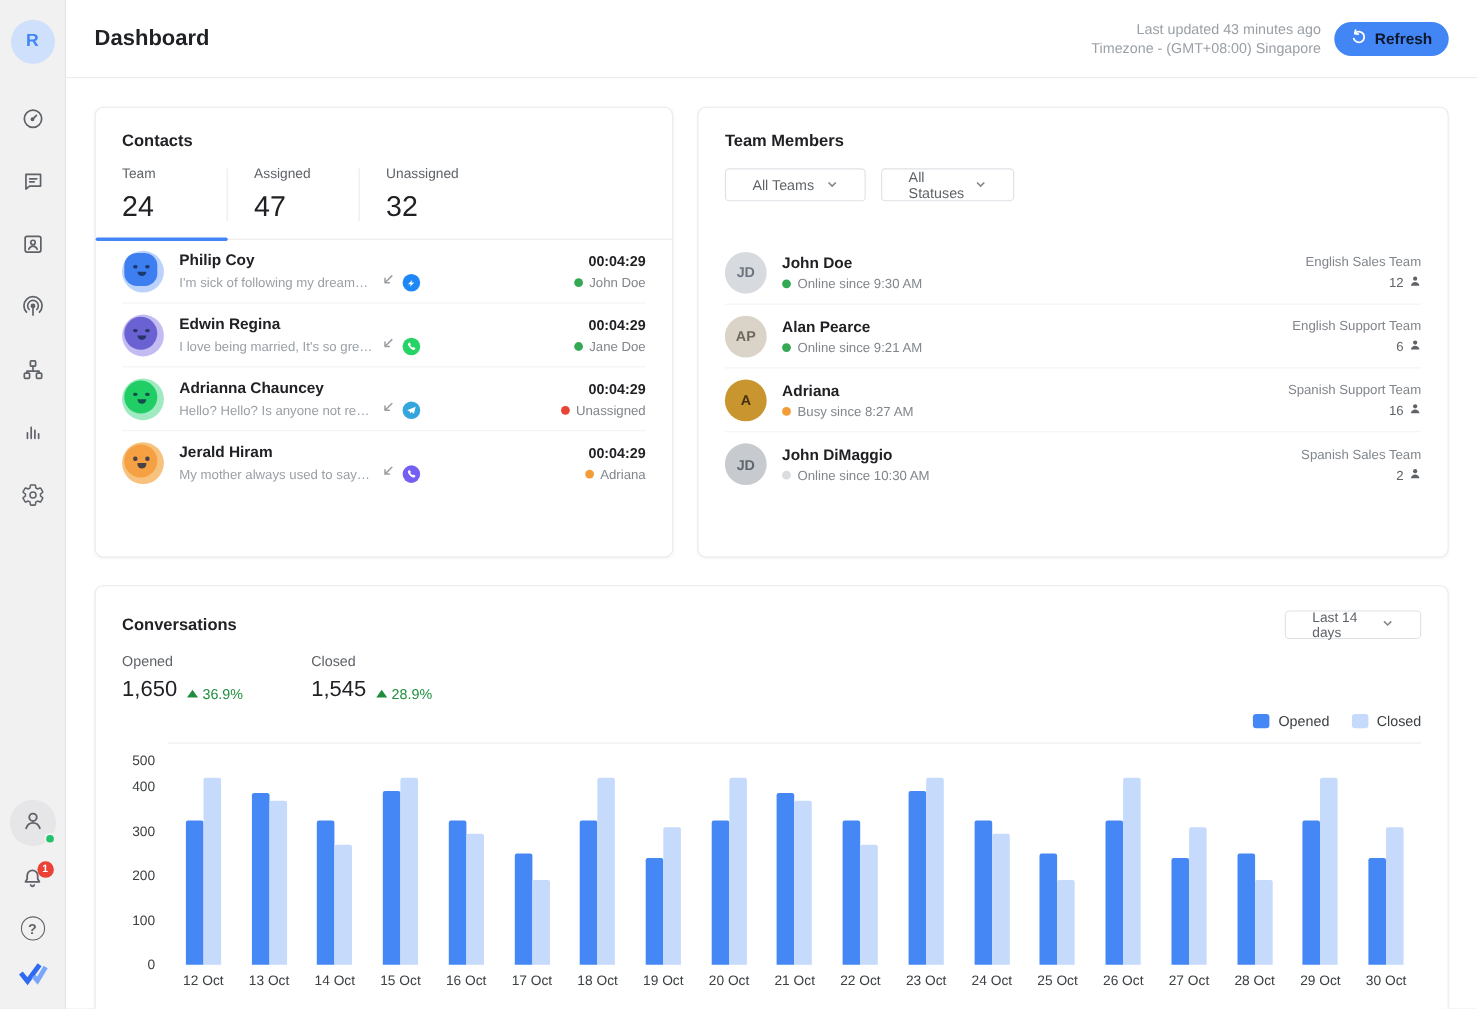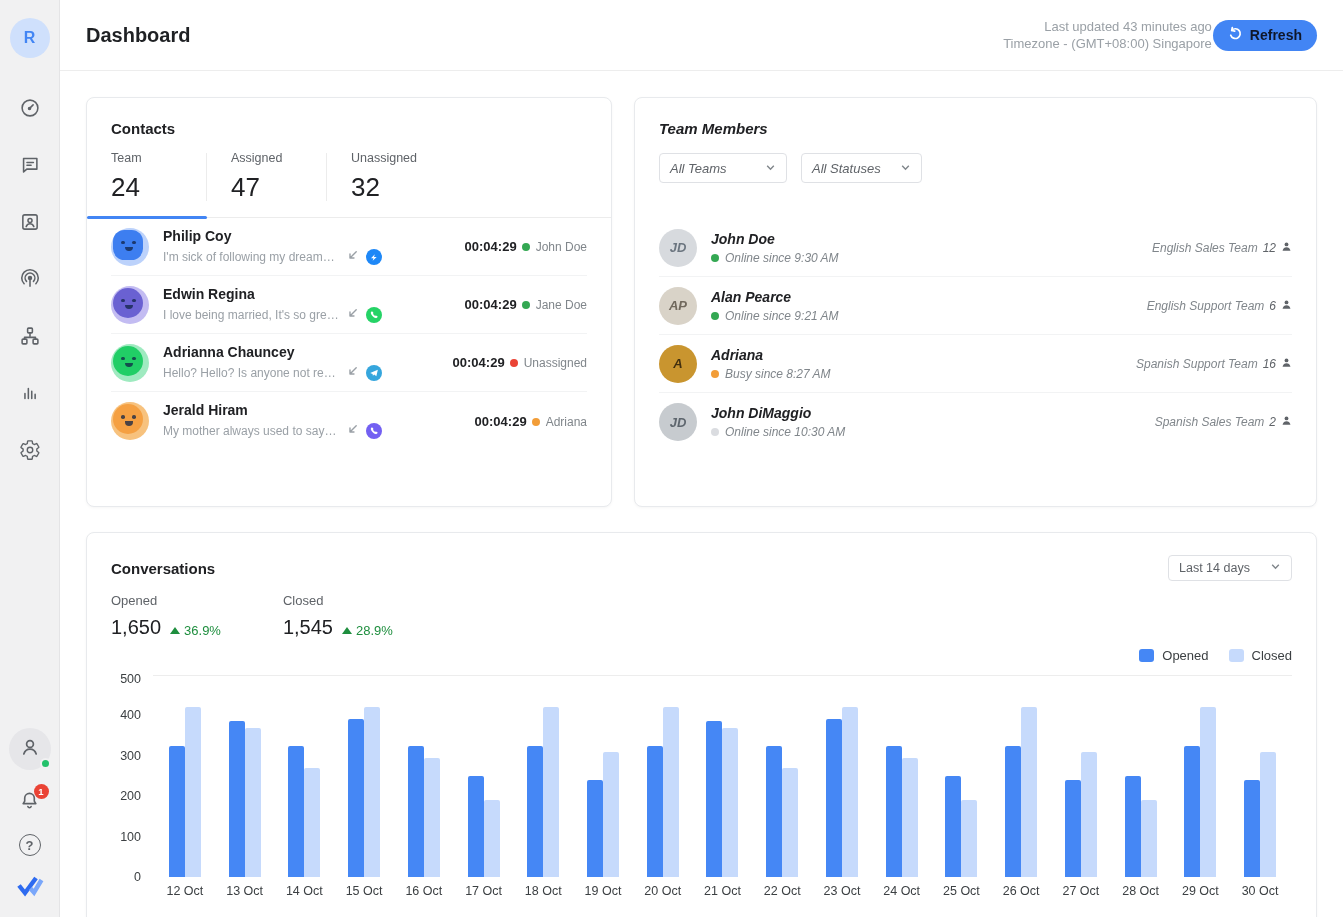--- a/index.html
+++ b/index.html
@@ -25,30 +25,30 @@
   .bell-wrap { position:relative; width:26px; height:26px; display:flex; align-items:center; justify-content:center; }
   .bell-badge { position:absolute; top:-5px; right:-6px; min-width:15px; height:15px; padding:0 3px;
     border-radius:8px; background:#ea4335; color:#fff; font-size:9.5px; font-weight:bold;
     display:flex; align-items:center; justify-content:center; }
   .help-circle { width:22px; height:22px; border-radius:50%; border:1.7px solid #5f6368;
     color:#5f6368; font-size:13px; font-weight:bold; display:flex; align-items:center; justify-content:center; }
   
   .main { position:absolute; left:60px; top:0; right:0; bottom:0; background:#fff; }
   .header { height:71px; display:flex; align-items:center; padding:0 26px; border-bottom:1px solid #ededed; }
   .page-title { font-size:20px; font-weight:bold; color:#1f2124; }
-  .header-right { margin-left:auto; display:flex; align-items:center; gap:1px;justify-content:space-between; }
+  .header-right { margin-left:auto; display:flex; align-items:center; gap:12px;justify-content:space-between; }
   .updated { text-align:right; font-size:13px; color:#9aa0a6; line-height:17px; }
   .refresh-btn { height:31px; padding:0 15px; border:none; border-radius:16px; background:var(--primary,#4285f4);
     color:#0f172a; font-size:14px; font-weight:bold; font-family:inherit; display:flex; align-items:center; gap:7px; cursor:pointer; }
   
   .content { padding:26px 26px 0; }
   .top-row { display:flex; gap:22px; }
   .card { background:#fff; border:1px solid #e8eaed; border-radius:8px; box-shadow:0 1px 3px rgba(0,0,0,.04); }
   .contacts-card { width:526px; height:410px; display:flex; flex-direction:column; }
-  .team-card { flex:1; height:410px; display:flex; flex-direction:column;font-style:italic; }
+  .team-card { flex:1; height:410px; display:flex; flex-direction:column; }
   .card-title { font-size:15px; font-weight:bold; color:#202124; padding:22px 24px 0; }
   
   .tabs { display:flex; margin-top:14px; position:relative; border-bottom:1px solid #ececec; }
   .tab { width:120px; padding:0 0 14px 24px; position:relative; cursor:pointer; }
   .tab:not(:last-child)::after { content:""; position:absolute; right:0; top:2px; height:48px; width:1px; background:#ececec; }
   .tab-label { font-size:12.5px; color:#5f6368; }
   .tab:first-child .tab-label { color:#3c4043; font-weight:bold; }
   .tab-value { font-size:26px; color:#202124; margin-top:7px; }
   .active-underline { position:absolute; left:0; bottom:-2px; width:120px; height:3px; background:var(--primary,#4285f4); border-radius:2px; }
   
@@ -63,30 +63,30 @@
     border-radius:0 0 8px 8px; background:rgba(16,35,70,.75); }
   .contact-info { display:flex; flex-direction:column; gap:4px; min-width:0; }
   .contact-name { font-size:14px; font-weight:bold; color:#202124; }
   .contact-sub { display:flex; align-items:center; gap:7px; }
   .contact-preview { font-size:12px; color:#9aa0a6; max-width:176px; white-space:nowrap; overflow:hidden; text-overflow:ellipsis; }
   .channel { width:16px; height:16px; border-radius:50%; display:flex; align-items:center; justify-content:center; flex-shrink:0; }
   .channel--messenger { background:#1e88f7; }
   .channel--whatsapp  { background:#25d366; }
   .channel--telegram  { background:#35a6dd; }
   .channel--viber     { background:#7360f2; }
-  .row-right { margin-left:auto; display:flex; flex-direction:row; align-items:flex-end; gap:5px; text-align:right; }
+  .row-right { margin-left:auto; display:flex; flex-direction:column; align-items:flex-end; gap:5px; text-align:right; }
   .contact-time { font-size:13px; font-weight:bold; color:#202124; }
   .meta-line { display:flex; align-items:center; gap:6px; font-size:12px; color:#80868b; }
   .dot { width:8px; height:8px; border-radius:50%; flex-shrink:0; }
   .card-footer { border-top:1px solid #ececec; min-height:46px; display:flex; align-items:center; justify-content:flex-end; padding:0 24px; }
   .link { color:var(--primary,#4285f4); font-size:13.5px; display:flex; align-items:center; gap:9px; cursor:pointer; }
   
   .filters { display:flex; gap:14px; padding:16px 24px 0; }
   .select { height:30px; border:1px solid #dfe1e5; border-radius:4px; background:#fff;
-    display:flex; align-items:center; justify-content:space-between; padding:0 10px;
+    display:flex; align-items:center; justify-content:space-between; padding:0 24px;
     font-size:13px; color:#5f6368; cursor:pointer; }
   .team-rows { margin-top:36px; }
   .member-avatar { width:38px; height:38px; border-radius:50%; margin-right:14px; flex-shrink:0;
     display:flex; align-items:center; justify-content:center; font-size:13px; font-weight:bold; }
   .member-name { font-size:14px; font-weight:bold; color:#202124; }
   .team-name { font-size:12px; color:#80868b; }
   .count-line { display:flex; align-items:center; gap:5px; font-size:12px; color:#5f6368; }
   
   .conv-card { margin-top:25px; height:420px; padding:22px 24px; }
   .conv-head { display:flex; justify-content:space-between; align-items:center; }
@@ -493,21 +493,21 @@
             <span>Closed</span>
           </span>
         </div>
       <div class="chart">
         <div class="yaxis">
             <span class="ytick" style="top: 202px;">0</span>
             <span class="ytick" style="top: 161.6px;">100</span>
             <span class="ytick" style="top: 121.2px;">200</span>
             <span class="ytick" style="top: 80.8px;">300</span>
             <span class="ytick" style="top: 40.4px;">400</span>
-            <span class="ytick" style="top: 4px;">500</span>
+            <span class="ytick" style="top: 16px;">500</span>
           </div>
         <div class="plot">
             <div class="bar-group">
               <div class="bar" style="background: rgb(69, 135, 245); height: 131px;"></div>
               <div class="bar" style="background: rgb(198, 218, 252); height: 170px;"></div>
             </div>
             <div class="bar-group">
               <div class="bar" style="background: rgb(69, 135, 245); height: 156px;"></div>
               <div class="bar" style="background: rgb(198, 218, 252); height: 149px;"></div>
             </div>

